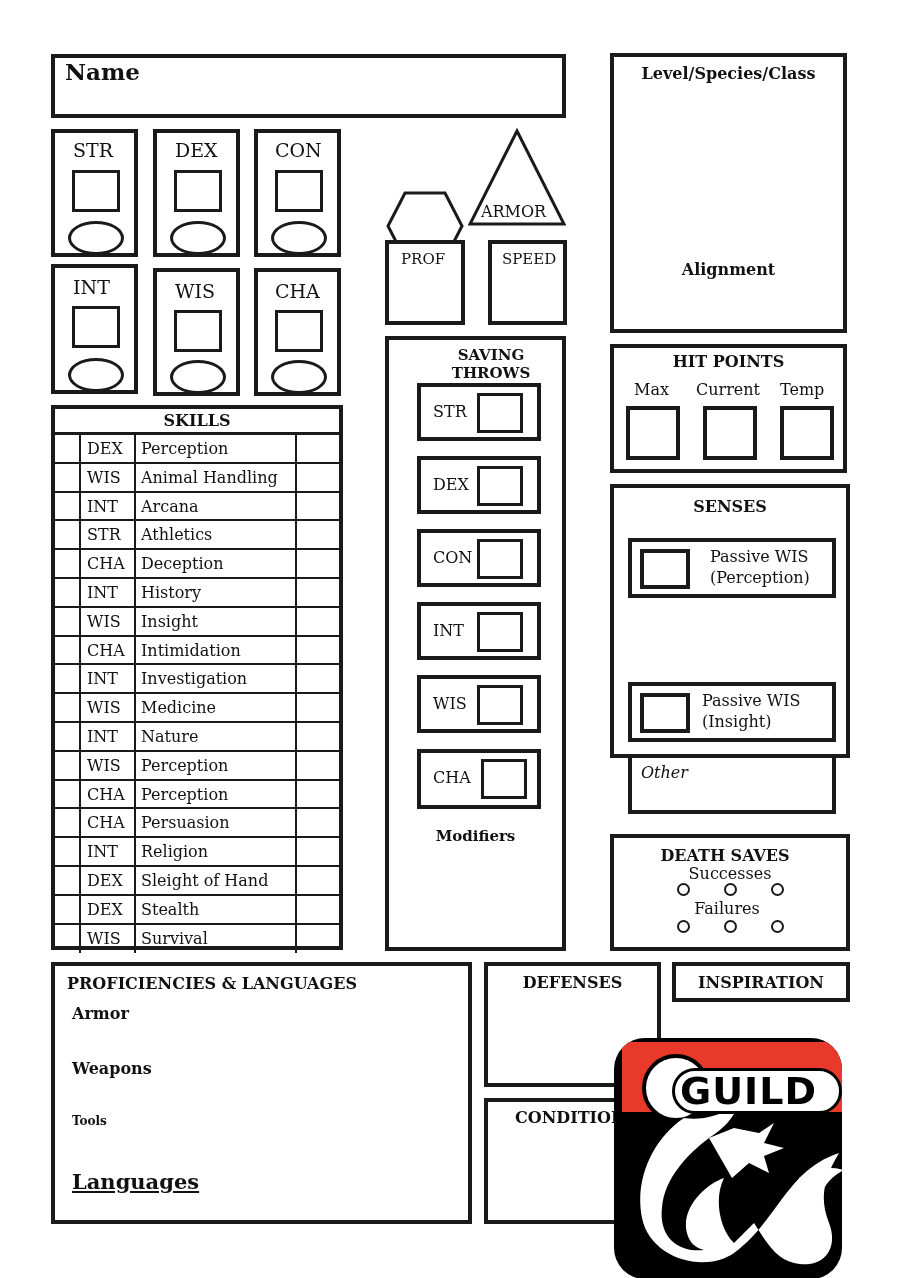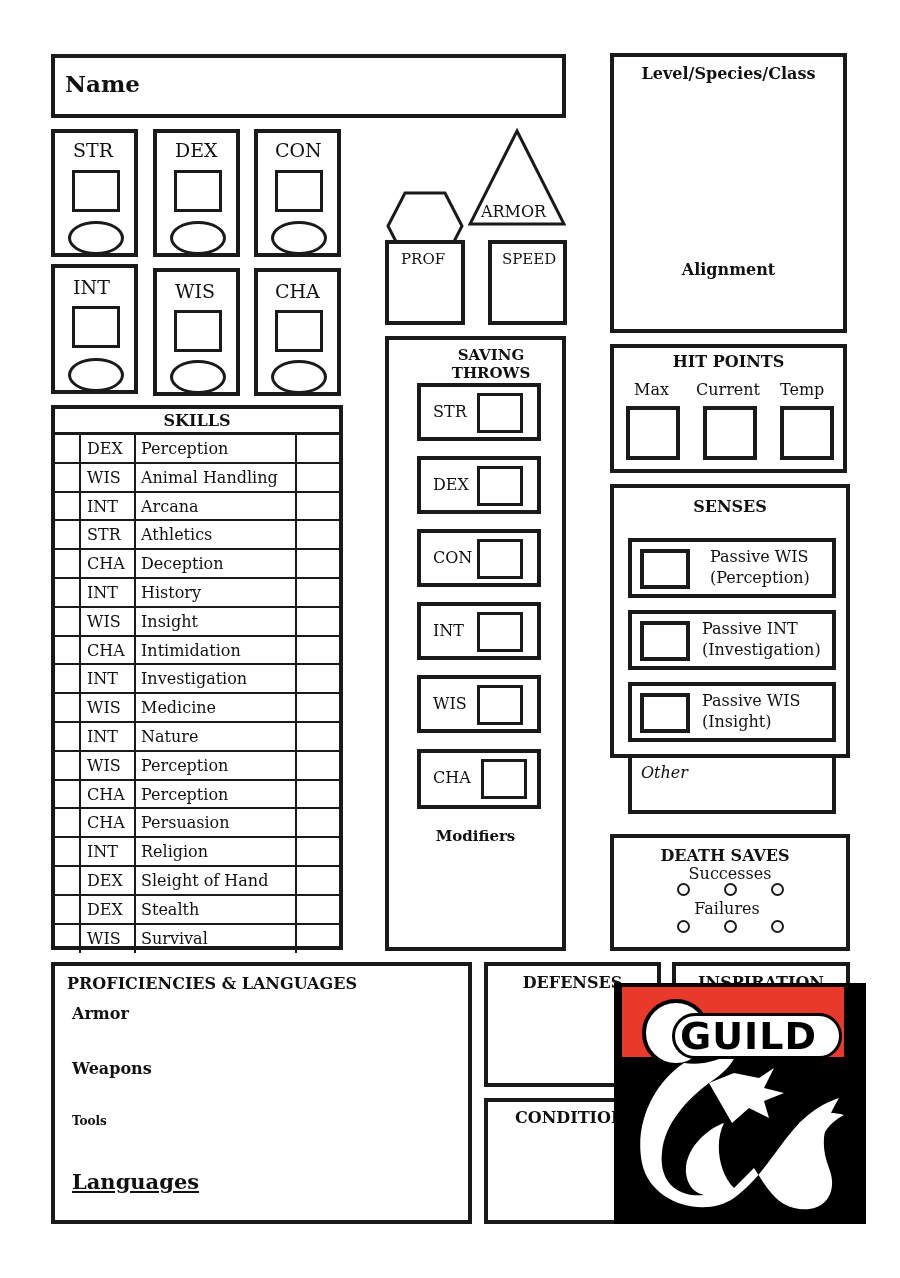--- a/index.html
+++ b/index.html
@@ -30,21 +30,21 @@
   .sense { position:absolute; left:14px; width:208px; height:60px; border:4px solid #1a1a1a; box-sizing:border-box; }
   .sense .sq2 { position:absolute; left:8px; top:7px; width:50px; height:40px; border:4px solid #1a1a1a; box-sizing:border-box; }
   .sense .txt { position:absolute; left:70px; top:4px; font-size:16px; line-height:21px; }
 
   .ds-dot { display:inline-block; width:9px; height:9px; border:2px solid #1a1a1a; border-radius:50%; margin:0 17px; }
 </style>
 </head>
 <body>
 
 <div class="box" style="left:51px;top:54px;width:515px;height:64px;">
-  <span class="lbl title" style="left:10px;top:12px;font-size:23px;text-align:left;">Name</span>
+  <span class="lbl title" style="left:10px;top:0;font-size:23px;text-align:left;">Name</span>
 </div>
 
 <div class="box" style="left:51px;top:129px;width:87px;height:128px;">
   <span class="lbl" style="left:18px;top:6px;font-size:19px;">STR</span>
   <div class="sq" style="left:17px;top:37px;width:48px;height:42px;"></div>
   <div class="oval" style="left:13px;top:88px;width:56px;height:34px;"></div>
 </div>
 <div class="box" style="left:153px;top:129px;width:87px;height:128px;">
   <span class="lbl" style="left:18px;top:6px;font-size:19px;">DEX</span>
   <div class="sq" style="left:17px;top:37px;width:48px;height:42px;"></div>
@@ -250,27 +250,20 @@
 
 <div class="box" style="left:610px;top:484px;width:240px;height:274px;">
   <div class="title" style="margin-top:9px;font-size:16px;">SENSES</div>
   <div class="sense" style="top:50px;">
     <div class="sq2"></div>
     <div class="txt" style="left:78px;">
         <div>Passive WIS</div>
         <div>(Perception)</div>
       </div>
   </div>
-  <div class="sense" style="top:122px;">
-    <div class="sq2"></div>
-    <div class="txt">
-        <div>Passive INT</div>
-        <div>(Investigation)</div>
-      </div>
-  </div>
   <div class="sense" style="top:194px;">
     <div class="sq2"></div>
     <div class="txt">
         <div>Passive WIS</div>
         <div>(Insight)</div>
       </div>
   </div>
   <div class="sense" style="top:266px;">
     <span class="lbl" style="left:9px;top:5px;font-size:16px;font-style:italic;">Other</span>
   </div>
@@ -301,21 +294,21 @@
 </div>
 
 <div class="box" style="left:672px;top:962px;width:178px;height:40px;">
   <div class="title" style="margin-top:7px;font-size:16px;">INSPIRATION</div>
 </div>
 
 <div class="box" style="left:484px;top:1098px;width:177px;height:126px;">
   <div class="abs title" style="left:27px;top:6px;font-size:16px;white-space:nowrap;">CONDITIONS</div>
 </div>
 
-<div class="abs" style="left:614px;top:983px;width:252px;height:241px;background:#000;overflow:hidden;">
+<div class="abs" style="left:614px;top:1038px;width:228px;height:241px;background:#000;overflow:hidden;border-radius:31px;">
   <div class="abs" style="left:8px;top:4px;width:222px;height:70px;background:#e8392a;"></div>
   <svg class="abs" width="236" height="241" style="left:0;top:0;">
 
     <circle cx="62" cy="50" r="32" fill="#fff" stroke="#000" stroke-width="4"></circle>
     <path d="M70,80 C40,100 20,140 28,180 C36,220 90,236 120,215 C140,200 150,185 165,165 C180,145 195,125 225,115 C210,140 205,160 215,185 C225,210 210,232 180,225 C160,220 150,200 140,185 L120,205 C105,190 100,160 110,140 C95,145 70,165 72,190 C74,205 82,210 90,212 C60,215 45,195 48,170 C50,140 75,115 95,100 C110,90 120,80 125,65 C105,80 85,82 70,80 Z" fill="#fff"></path>
     <path d="M95,100 L120,90 L145,95 L160,85 L150,105 L170,110 L150,118 L155,135 L135,125 L118,140 Z" fill="#fff"></path>
     <path d="M185,140 C200,130 215,128 230,132 C215,140 208,150 205,165 Z" fill="#fff"></path>
   </svg>
   <div class="abs" style="left:58px;top:30px;width:170px;height:46px;border-radius:23px;background:#fff;border:3px solid #000;box-sizing:border-box;"></div>
   <span class="abs" style="left:66px;top:30px;font-family:'DejaVu Sans', sans-serif;font-weight:bold;font-size:38px;letter-spacing:1px;color:#000;line-height:46px;">GUILD</span>

